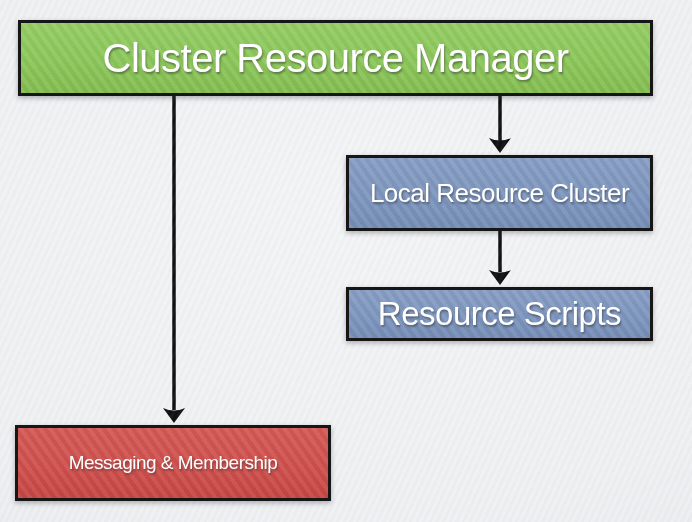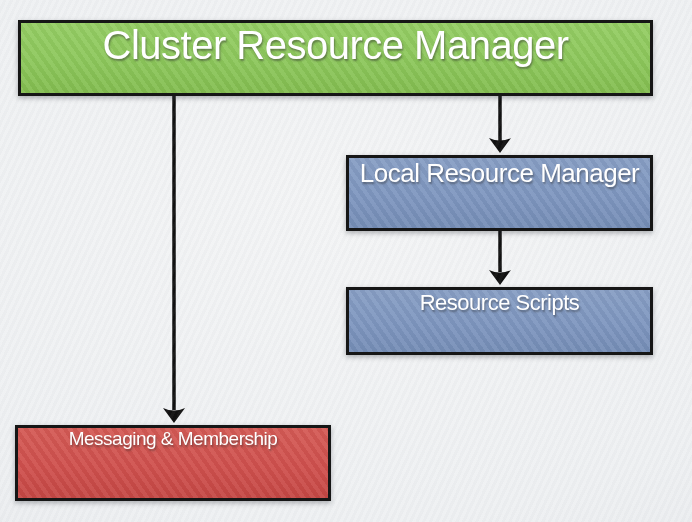--- a/index.html
+++ b/index.html
@@ -31,21 +31,21 @@
     position: absolute;
     inset: 0;
     width: 692px;
     height: 522px;
   }
   .node {
     position: absolute;
     box-sizing: border-box;
     border: 3px solid #161616;
     display: flex;
-    align-items: flex-start;
+    align-items: center;
     justify-content: center;
     color: #ffffff;
     box-shadow: 0 2px 5px rgba(40,45,55,0.35);
     z-index: 2;
   }
   
   .node::after {
     content: "";
     position: absolute;
     inset: 0;
@@ -70,23 +70,23 @@
     font-size: 40px;
   }
   .node-lrm {
     left: 346px; top: 155px;
     width: 307px; height: 76px;
     background: linear-gradient(180deg, #879ec4 0%, #7e96bf 55%, #758dB6 100%);
     font-size: 26px;
   }
   .node-rs {
     left: 346px; top: 287px;
-    width: 307px; height: 68px;
+    width: 307px; height: 54px;
     background: linear-gradient(180deg, #879ec4 0%, #7e96bf 55%, #758db6 100%);
-    font-size: 22px;
+    font-size: 33px;
   }
   .node-mm {
     left: 15px; top: 425px;
     width: 316px; height: 76px;
     background: linear-gradient(180deg, #d45a55 0%, #cf504d 55%, #c54744 100%);
     font-size: 19px;
   }
 </style>
 </head>
 <body>
@@ -109,21 +109,21 @@
       <line x1="500" y1="231" x2="500" y2="272" stroke="#0d0d0d" stroke-width="3.5"></line>
       <path d="M489,270 Q500,275 511,270 L500,285 Z" fill="#0d0d0d"></path>
     </g>
   </svg>
 
   <div class="node node-crm">
     <span class="node-label">Cluster Resource Manager</span>
   </div>
 
   <div class="node node-lrm">
-    <span class="node-label">Local Resource Manager</span>
+    <span class="node-label">Local Resource Cluster</span>
   </div>
 
   <div class="node node-rs">
     <span class="node-label">Resource Scripts</span>
   </div>
 
   <div class="node node-mm">
     <span class="node-label">Messaging &amp; Membership</span>
   </div>
 

